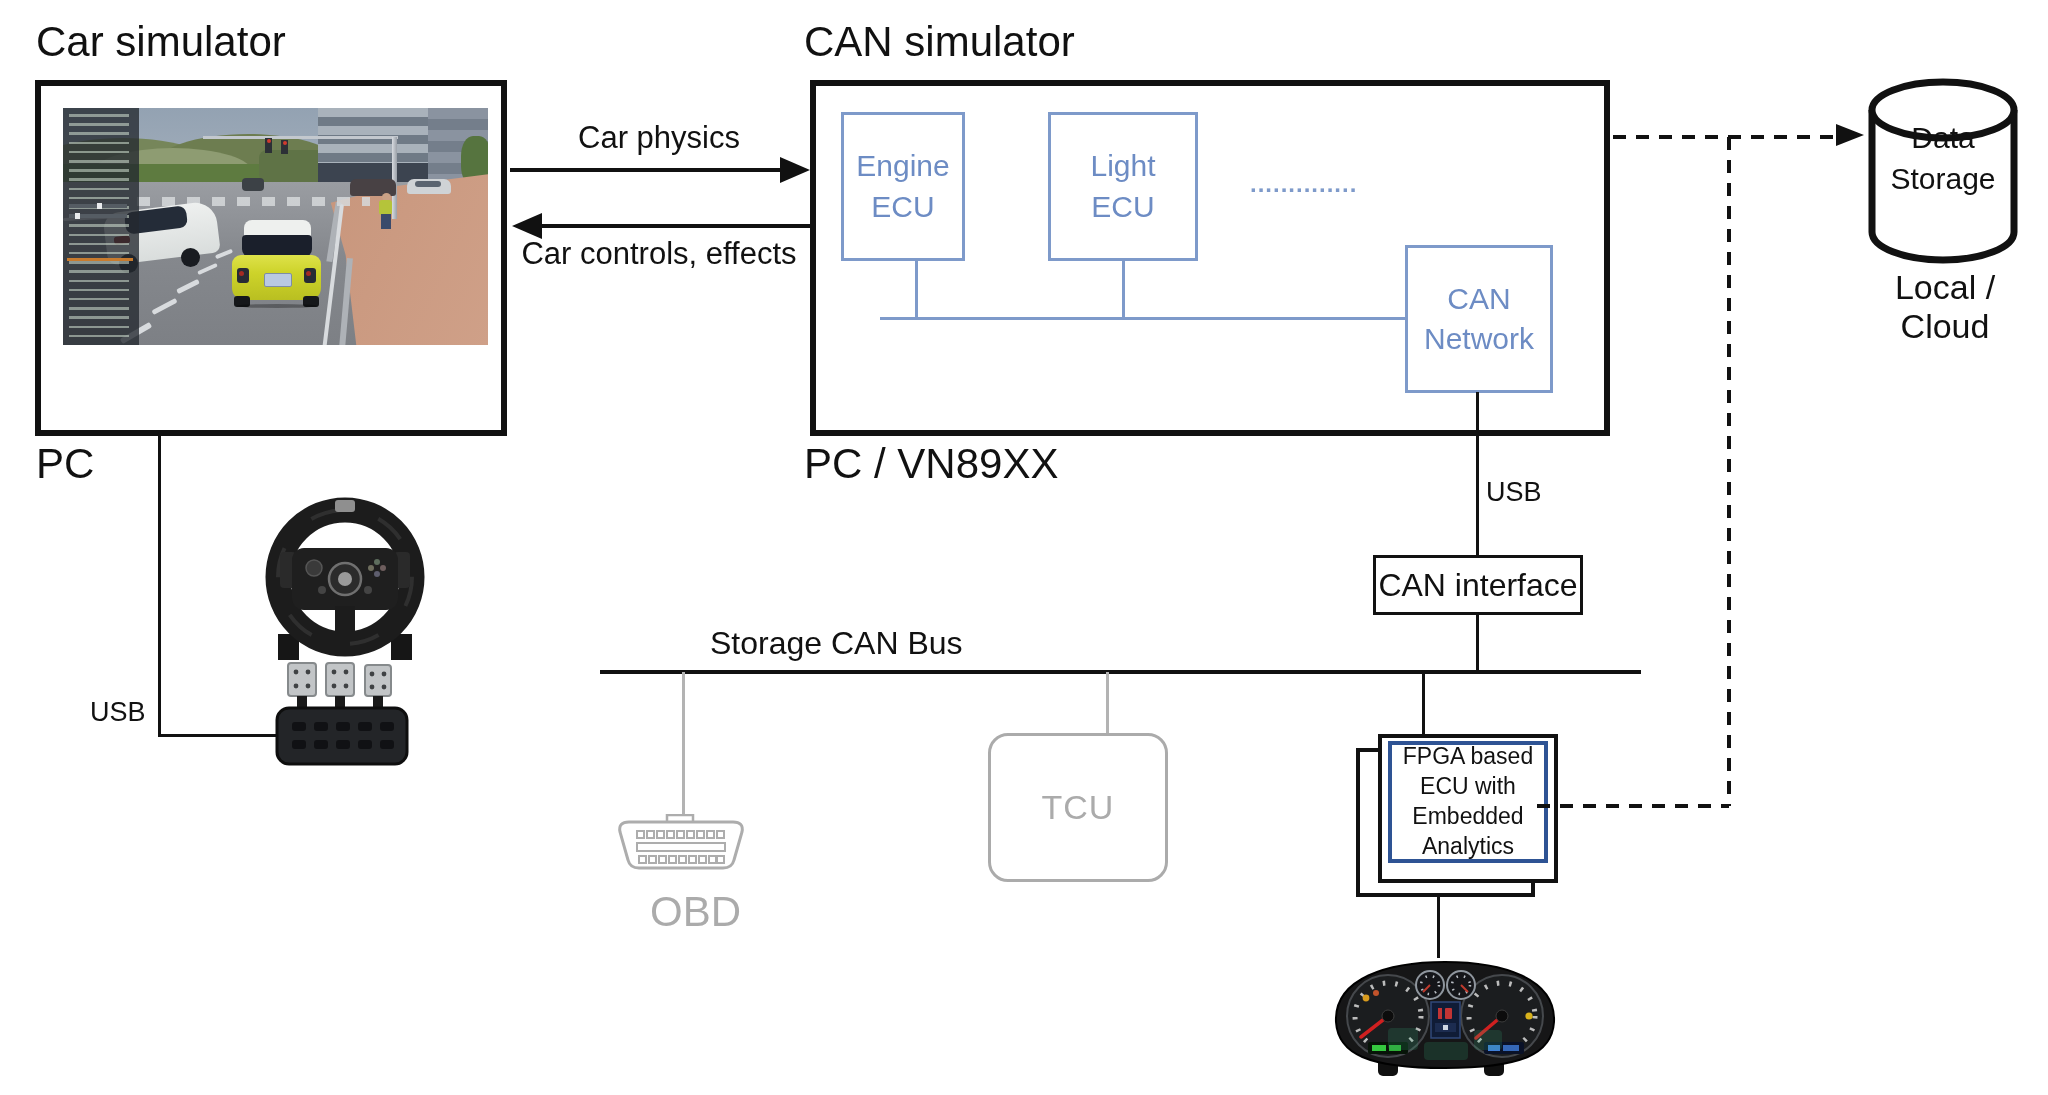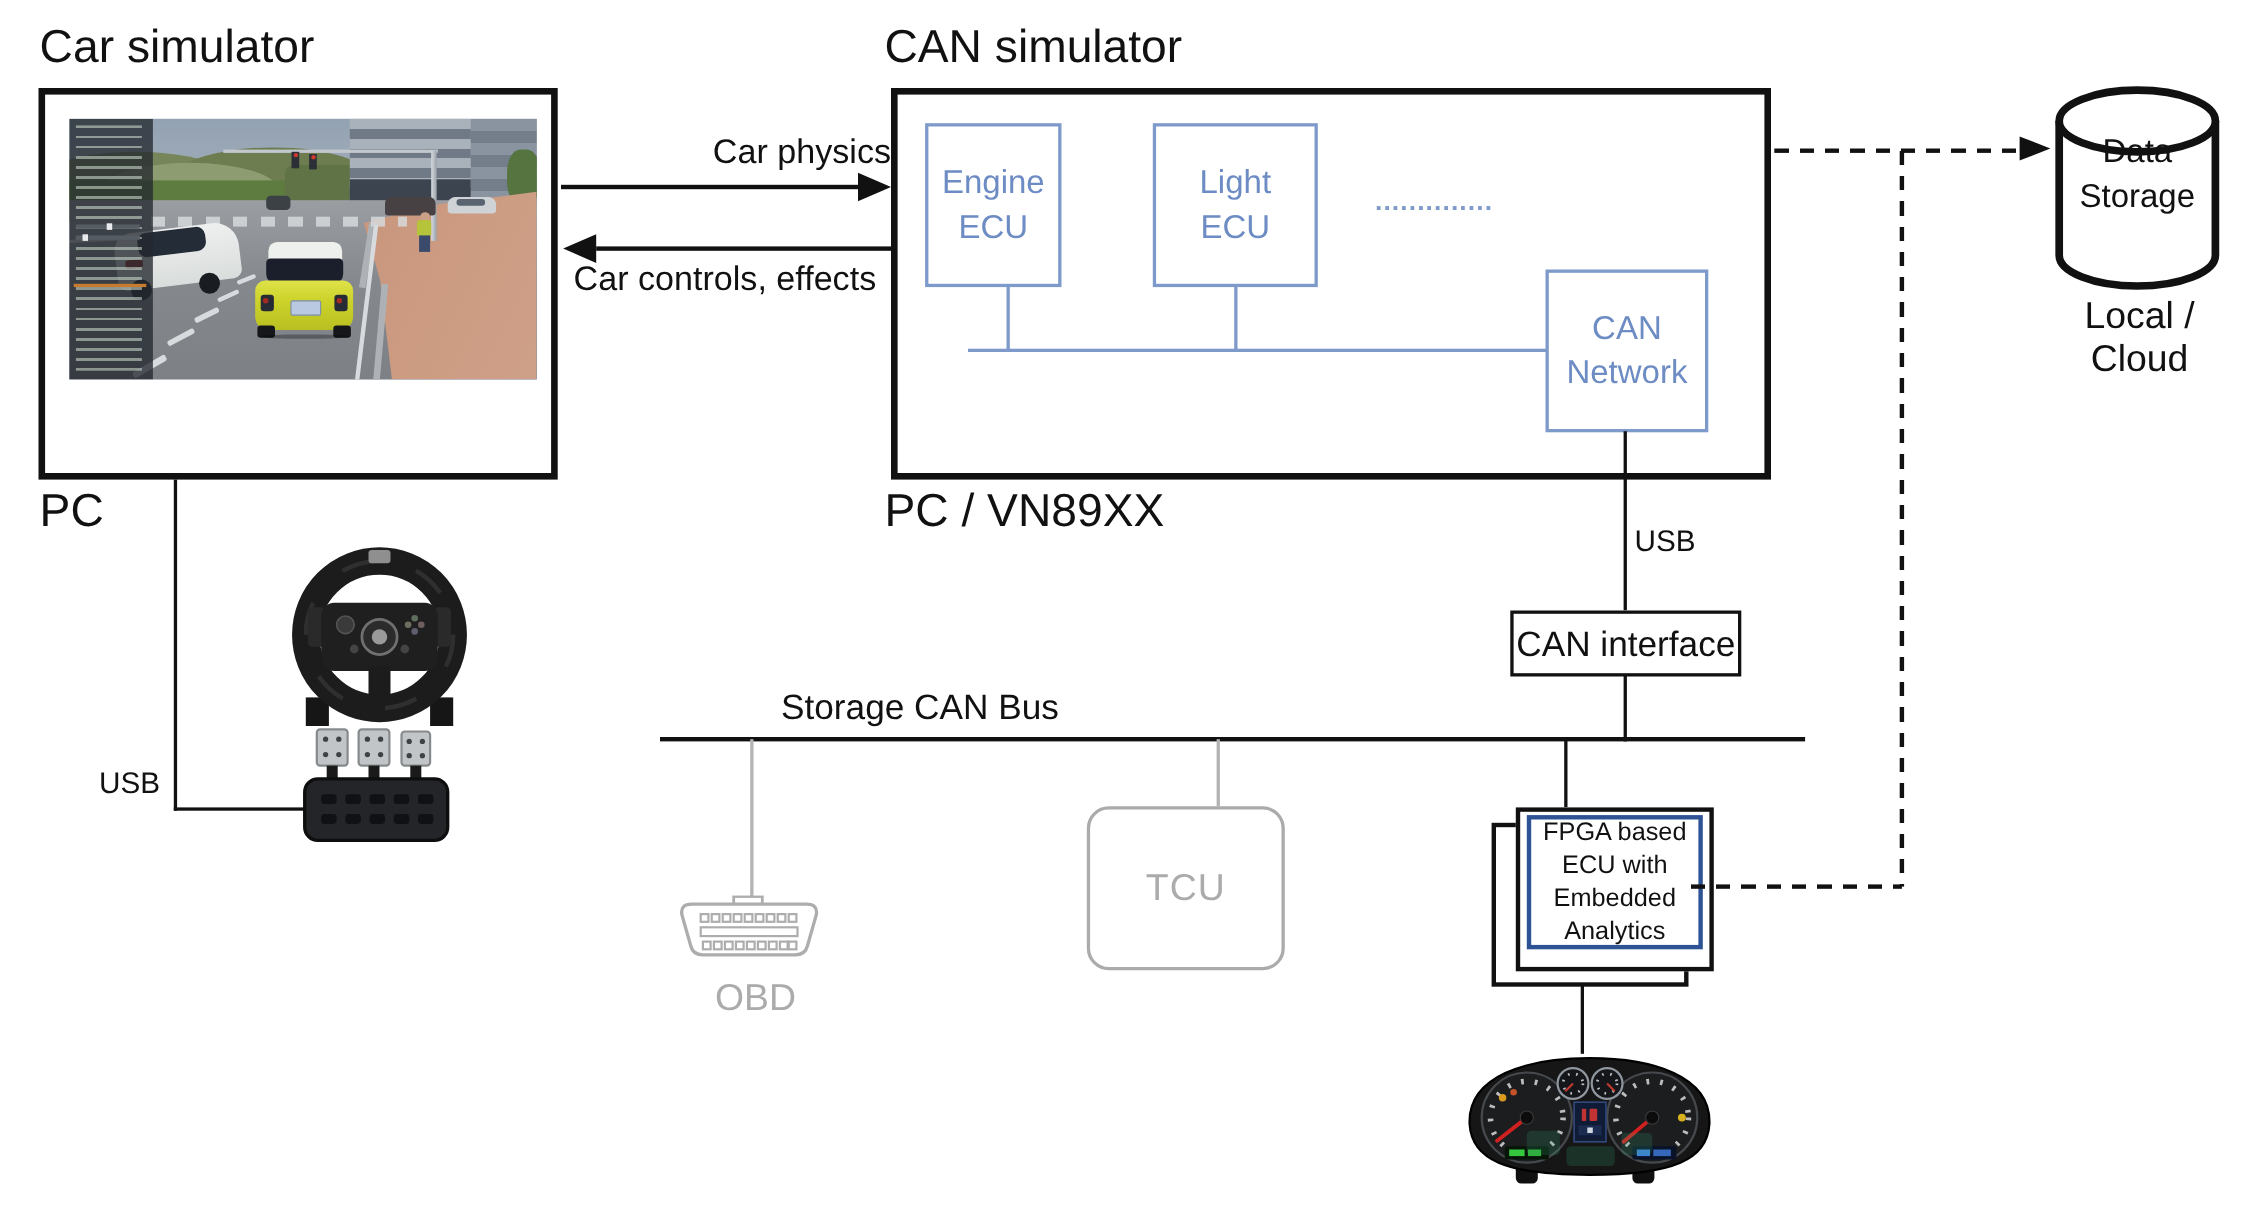--- a/index.html
+++ b/index.html
@@ -116,21 +116,21 @@
 
     <div class="overlay">
       <div style="left:6px;top:96px;width:58px;height:4px;background:#555c63;"></div>
       <div style="left:34px;top:95px;width:5px;height:6px;background:#e8eaec;"></div>
       <div style="left:6px;top:106px;width:58px;height:4px;background:#555c63;"></div>
       <div style="left:12px;top:105px;width:5px;height:6px;background:#e8eaec;"></div>
       <div style="left:4px;top:150px;width:66px;height:3px;background:#c77b2e;"></div>
     </div>
   </div>
 
-  <div class="lbl" style="left:508px;top:120px;width:302px;text-align:right;">Car physics</div>
+  <div class="lbl" style="left:508px;top:120px;width:302px;">Car physics</div>
   <div class="line" style="left:510px;top:168px;width:272px;height:4px;"></div>
   <div class="arrow-r" style="left:780px;top:157px;"></div>
   <div class="arrow-l" style="left:512px;top:213px;"></div>
   <div class="line" style="left:542px;top:224px;width:268px;height:4px;"></div>
   <div class="lbl" style="left:508px;top:236px;width:302px;">Car controls, effects</div>
 
   <div class="box bigbox" style="left:810px;top:80px;width:800px;height:356px;"></div>
   <div class="box bluebox preline" style="left:841px;top:112px;width:124px;height:149px;">Engine
 ECU</div>
   <div class="box bluebox preline" style="left:1048px;top:112px;width:150px;height:149px;">Light
@@ -170,21 +170,21 @@
         <rect x="36" y="42" width="7" height="7"></rect>
         <rect x="46" y="42" width="7" height="7"></rect>
         <rect x="56" y="42" width="7" height="7"></rect>
         <rect x="66" y="42" width="7" height="7"></rect>
         <rect x="76" y="42" width="7" height="7"></rect>
         <rect x="86" y="42" width="7" height="7"></rect>
         <rect x="96" y="42" width="7" height="7"></rect>
         <rect x="104" y="42" width="7" height="7"></rect>
     </g>
   </svg>
-  <div class="abs" style="left:650px;top:888px;font-size:34px;color:#ABABAB;">OBD</div>
+  <div class="abs" style="left:650px;top:888px;font-size:42px;color:#ABABAB;">OBD</div>
 
   <div class="grayline" style="left:1106px;top:672px;width:3px;height:61px;"></div>
   <div class="box graybox" style="left:988px;top:733px;width:180px;height:149px;border-radius:20px;">TCU</div>
 
   <div class="line" style="left:1422px;top:672px;width:3px;height:62px;"></div>
   <div class="box" style="left:1356px;top:748px;width:179px;height:149px;border:4px solid #111;"></div>
   <div class="box" style="left:1343px;top:734px;width:180px;height:149px;border:4px solid #111;margin-left:35px;">
     <div style="position:absolute;inset:3px 6px 16px 6px;border:4px solid #2E5394;display:flex;align-items:center;justify-content:center;text-align:center;font-size:23px;line-height:1.3;" class="preline">FPGA based
 ECU with
 Embedded

